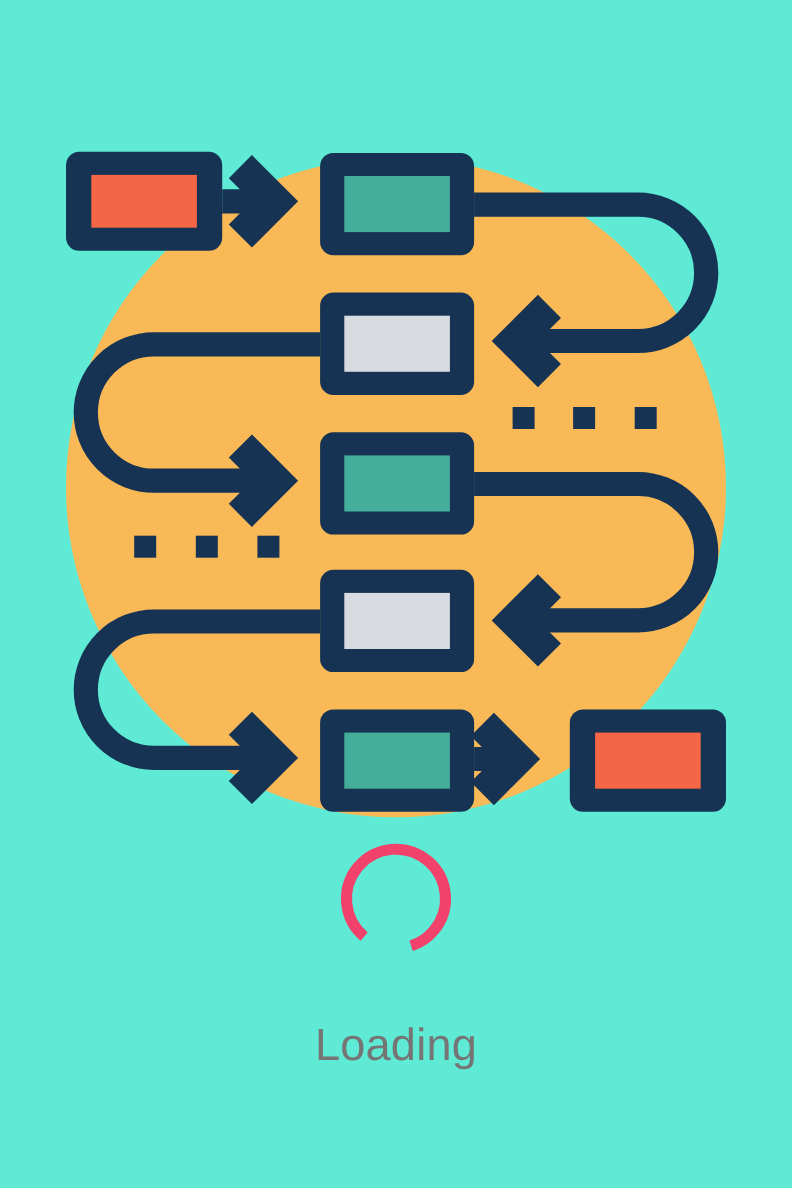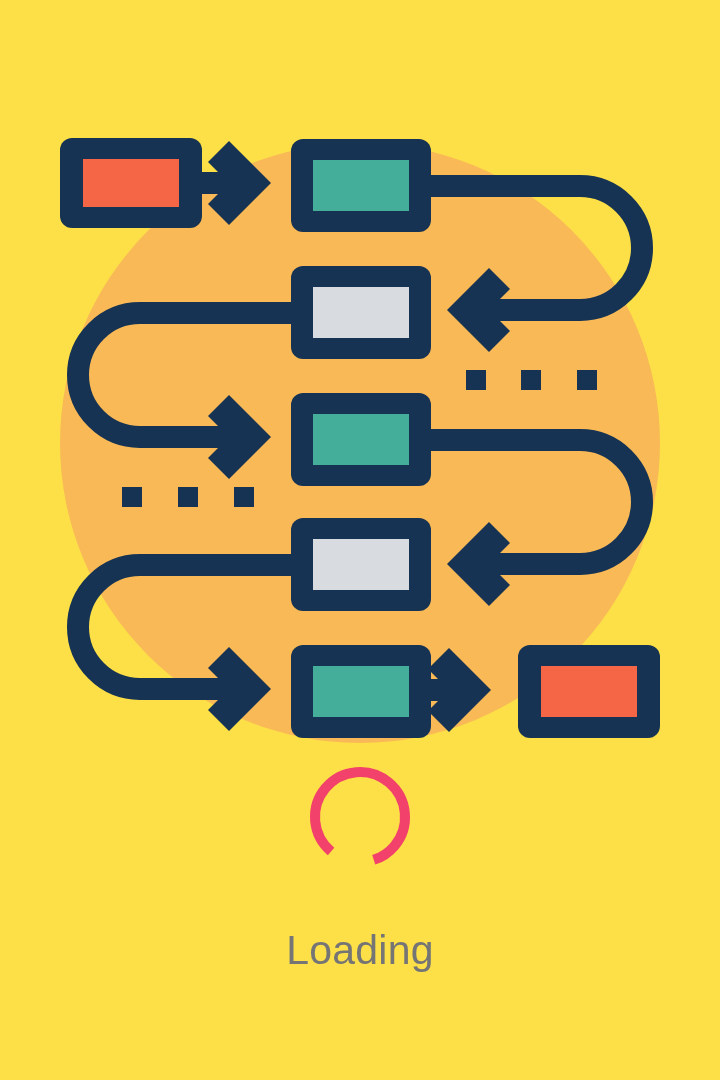--- a/index.html
+++ b/index.html
@@ -10,21 +10,21 @@
     width: 720px;
     height: 1080px;
     background: #f7f7f7;
     font-family: "Liberation Sans", sans-serif;
     overflow: hidden;
   }
   #loading-screen {
     position: relative;
     width: 720px;
     height: 1080px;
-    background: #fde047;
+    background: #5eead4;
     display: flex;
     flex-direction: column;
     align-items: center;
   }
   #flowchart-illustration {
     position: absolute;
     left: 0;
     top: 0;
     width: 720px;
     height: 760px;

